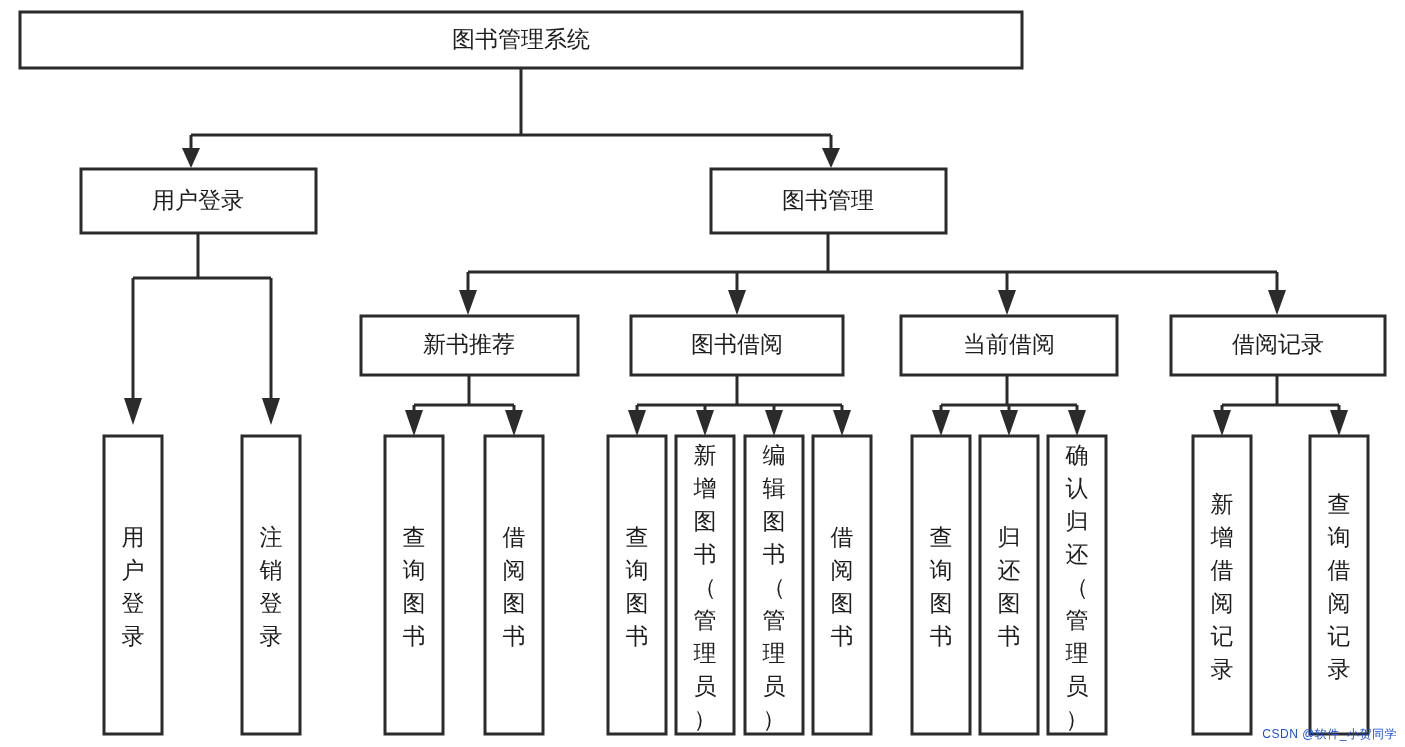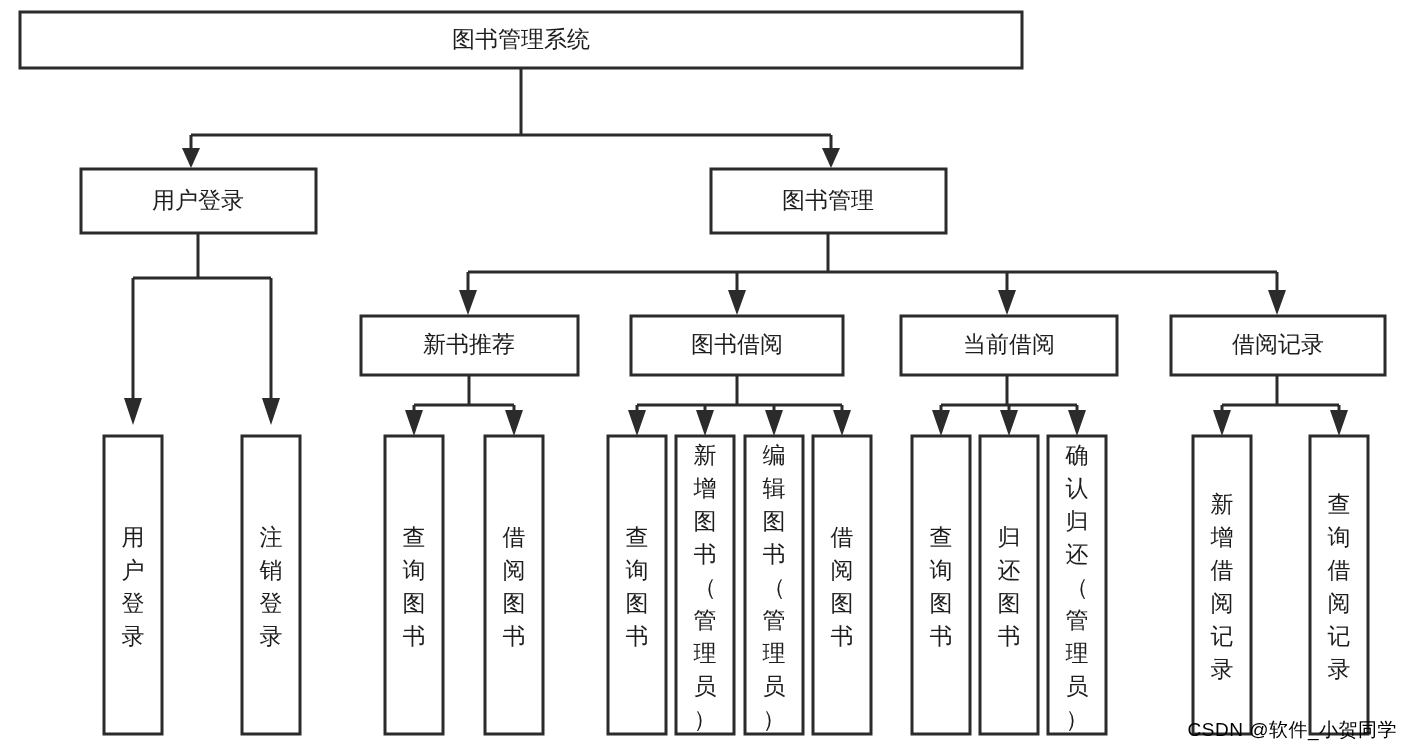--- a/index.html
+++ b/index.html
@@ -54,22 +54,22 @@
     font-family: "Liberation Sans", "DejaVu Sans", sans-serif;
     font-size: 23px;
     fill: #1d1d1d;
     text-anchor: middle;
   }
   .watermark {
     position: absolute;
     right: 8px;
     bottom: 4px;
     font-family: "Liberation Sans", "DejaVu Sans", sans-serif;
-    font-size: 19px;
-    color: #000000;
+    font-size: 12px;
+    color: #1d4ed8;
     letter-spacing: 0.5px;
     white-space: nowrap;
     pointer-events: none;
   }
 </style>
 </head>
 <body>
 
 <div id="diagram-root">
 

